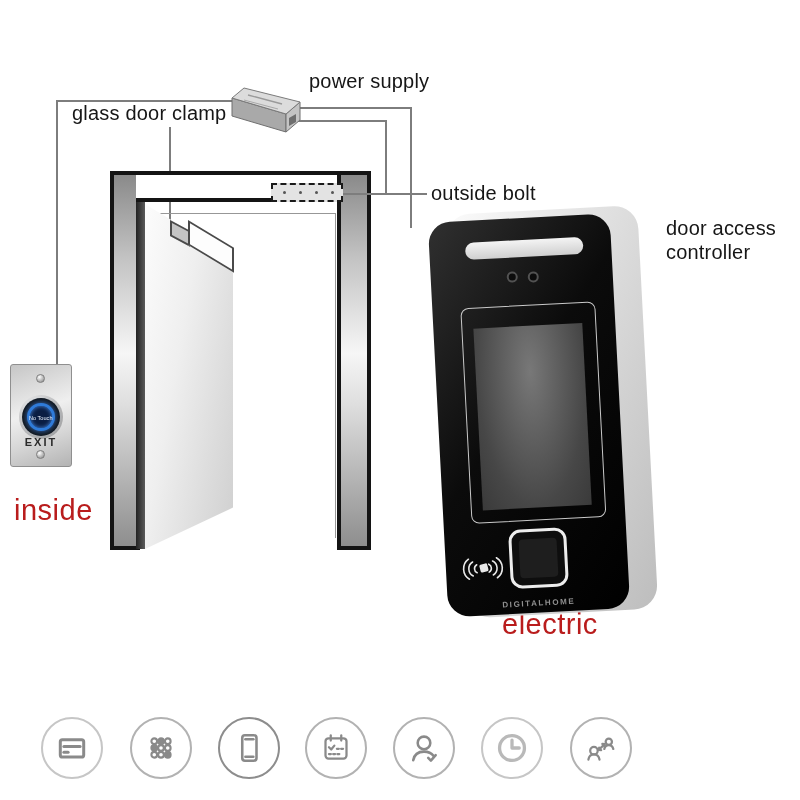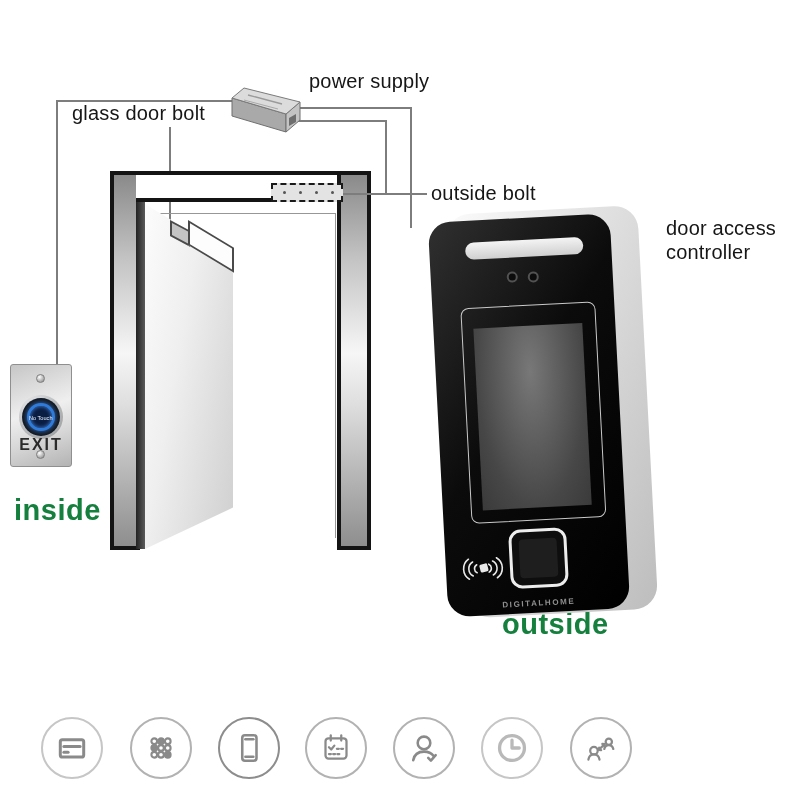--- a/index.html
+++ b/index.html
@@ -5,21 +5,21 @@
   html,body{margin:0;padding:0;}
   body{width:800px;height:800px;background:#ffffff;position:relative;overflow:hidden;
        font-family:"Liberation Sans", sans-serif;color:#1a1a1a;}
   .abs{position:absolute;}
   
   .cline{position:absolute;background:#7d7d7d;}
   .cline.h{height:2px;}
   .cline.v{width:2px;}
   
   .lbl{position:absolute;font-size:20px;letter-spacing:0.2px;color:#161616;}
-  .lbl-big{position:absolute;font-size:29px;font-weight:700;color:#15803d;letter-spacing:0.5px;}
+  .lbl-big{position:absolute;font-size:29px;font-weight:400;color:#b91c1c;letter-spacing:0.5px;}
   .lbl-2line{white-space:pre-line;line-height:1.2;}
   
   .post{position:absolute;border:4px solid #141414;box-sizing:border-box;
         background:linear-gradient(to bottom,#8a8a8a 0%,#c2c2c2 22%,#f6f6f6 48%,#dedede 62%,#8e8e8e 100%);}
   .lintel{position:absolute;left:136px;top:171px;width:201px;height:31px;box-sizing:border-box;
         background:#ffffff;border-top:4px solid #141414;border-bottom:4px solid #141414;}
   .depth{position:absolute;background:#979797;}
   
   .hinge{position:absolute;left:136px;top:202px;width:9px;height:347px;
         background:linear-gradient(to right,#222,#5a5a5a);}
@@ -43,21 +43,21 @@
   .btn-outer{position:absolute;left:19px;top:395px;width:44px;height:44px;border-radius:50%;
         background:radial-gradient(circle at 35% 30%,#f7f7f7,#a8a8a8 75%,#7c7c7c);
         display:flex;align-items:center;justify-content:center;}
   .btn-dark{width:38px;height:38px;border-radius:50%;background:#101418;
         display:flex;align-items:center;justify-content:center;}
   .btn-blue{width:28px;height:28px;border-radius:50%;background:#0a1d43;border:3px solid #2f7bd9;
         box-shadow:0 0 6px rgba(64,130,230,.9), inset 0 0 4px rgba(90,160,255,.8);
         display:flex;align-items:center;justify-content:center;box-sizing:border-box;}
   .btn-blue span{font-size:7px;transform:scale(.8);color:#eaf2ff;white-space:nowrap;}
   .exit-txt{position:absolute;left:10px;top:436px;width:62px;text-align:center;
-        font-size:16px;font-weight:700;letter-spacing:2px;color:#2b2b2b;}
+        font-size:11px;font-weight:700;letter-spacing:2px;color:#2b2b2b;}
   
   .device{position:absolute;left:438px;top:210px;width:215px;height:410px;transform:rotate(-3deg);}
   .dev-side{position:absolute;left:18px;top:0;width:192px;height:404px;border-radius:24px;
         background:linear-gradient(115deg,#fbfbfb 0%,#d9d9d9 55%,#bdbdbd 100%);}
   .dev-face{position:absolute;left:0;top:7px;width:182px;height:395px;border-radius:22px;
         background:linear-gradient(125deg,#303030 0%,#0b0b0b 45%,#000 100%);}
   .lightbar{position:absolute;left:36px;top:22px;width:118px;height:17px;border-radius:9px;
         background:linear-gradient(#f4f4f4,#cfcfcf);}
   .cam{position:absolute;width:11px;height:11px;border-radius:50%;background:#0c0c0c;
         border:2px solid #525252;box-sizing:border-box;}
@@ -84,26 +84,26 @@
 <div class="cline h" style="left:56px;top:100px;width:178px;"></div>
 <div class="cline v" style="left:56px;top:100px;height:265px;"></div>
 <div class="cline h" style="left:294px;top:107px;width:118px;"></div>
 <div class="cline v" style="left:410px;top:107px;height:121px;"></div>
 <div class="cline h" style="left:296px;top:120px;width:91px;"></div>
 <div class="cline v" style="left:385px;top:120px;height:75px;"></div>
 <div class="cline h" style="left:343px;top:193px;width:84px;z-index:6;"></div>
 <div class="cline v" style="left:169px;top:127px;height:110px;"></div>
 
 <div class="lbl" style="left:309px;top:70px;">power supply</div>
-<div class="lbl" style="left:72px;top:102px;">glass door bolt</div>
+<div class="lbl" style="left:72px;top:102px;">glass door clamp</div>
 <div class="lbl" style="left:431px;top:182px;">outside bolt</div>
 <div class="lbl lbl-2line" style="left:666px;top:216px;width:140px;">door access
 controller</div>
 <div class="lbl-big" style="left:14px;top:494px;">inside</div>
-<div class="lbl-big" style="left:502px;top:608px;">outside</div>
+<div class="lbl-big" style="left:502px;top:608px;">electric</div>
 
 <svg class="abs" style="left:226px;top:80px;" width="84" height="62" viewBox="0 0 84 62">
   <polygon points="6,18 60,34 60,52 6,36" fill="#a9a9a9" stroke="#6f6f6f" stroke-width="1"></polygon>
   <polygon points="60,34 74,22 74,40 60,52" fill="#c4c4c4" stroke="#6f6f6f" stroke-width="1"></polygon>
   <polygon points="6,18 18,8 74,22 60,34" fill="#dcdcdc" stroke="#7a7a7a" stroke-width="1"></polygon>
   <line x1="22" y1="15" x2="56" y2="24" stroke="#9a9a9a" stroke-width="1.4"></line>
   <line x1="18" y1="20" x2="52" y2="29" stroke="#a8a8a8" stroke-width="1"></line>
   <polygon points="63,38 70,34 70,42 63,46" fill="#6e6e6e"></polygon>
 </svg>
 

